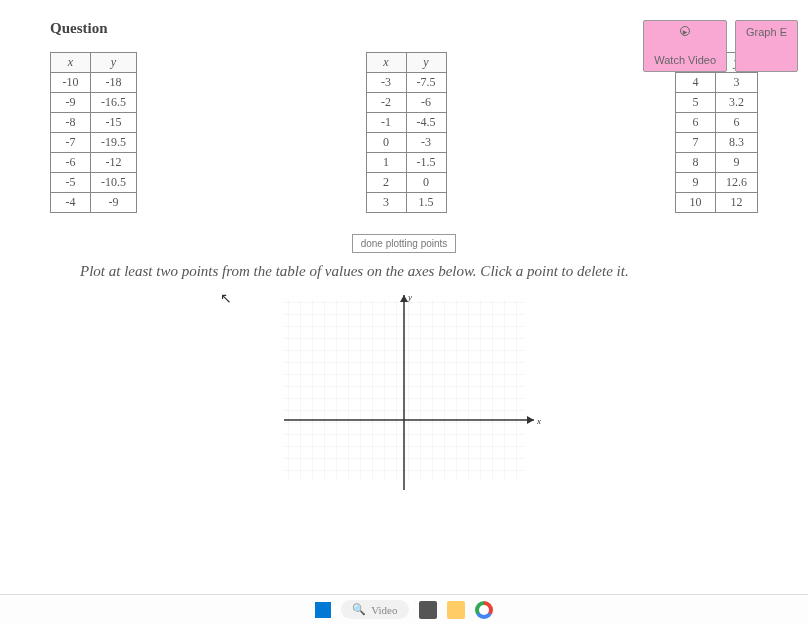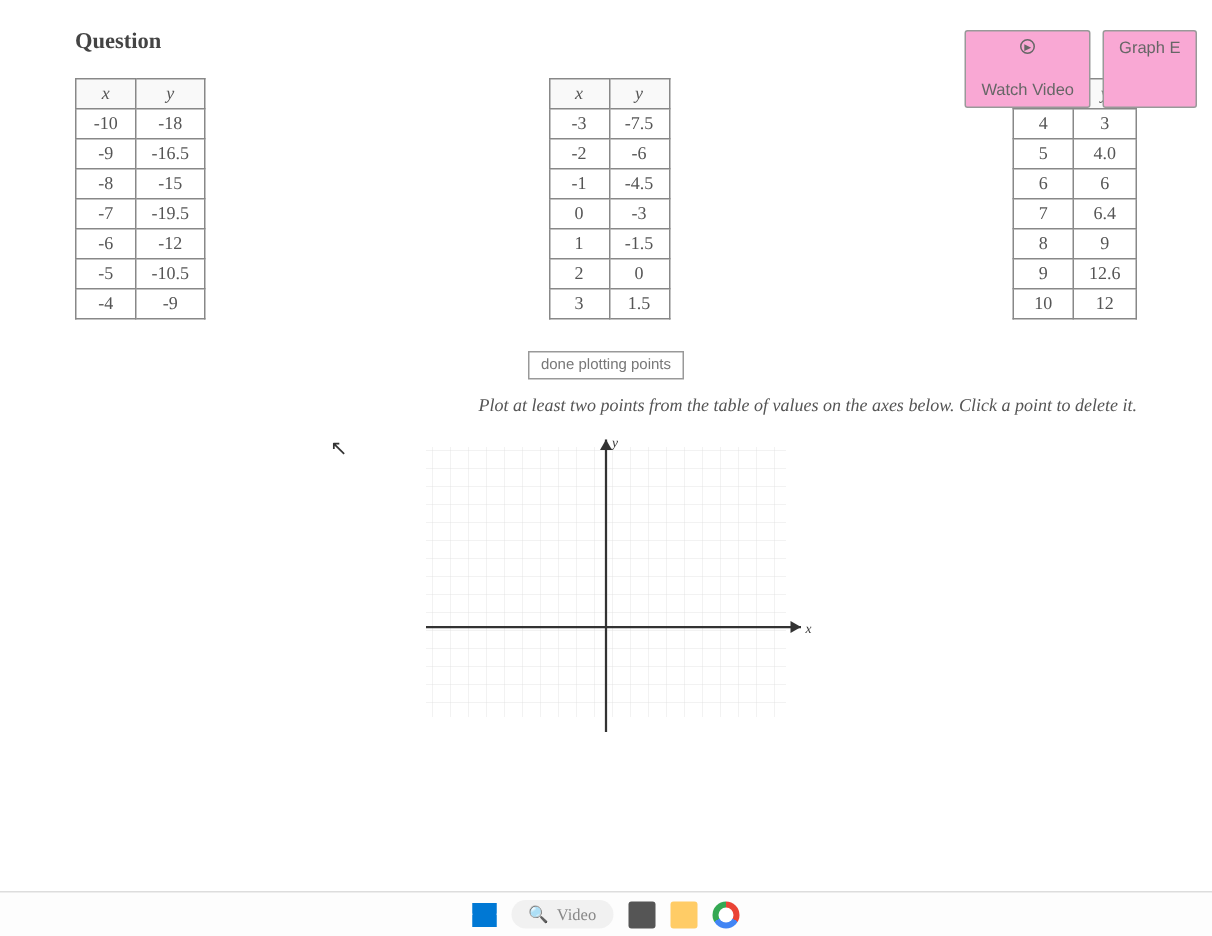--- a/index.html
+++ b/index.html
@@ -121,24 +121,24 @@
       cursor: pointer;
     }
     .cursor-icon {
       position: absolute;
       left: 220px;
       top: 290px;
       font-size: 14px;
       color: #333;
     }
     .plot-instruction {
-      font-size: 12px;
+      font-size: 15px;
       color: #555;
       margin-bottom: 10px;
-      text-align: right;
+      text-align: left;
       margin-left: 30px;
       font-style: italic;
       font-family: Georgia, serif;
     }
     .graph-container {
       display: flex;
       justify-content: center;
     }
     .graph {
       width: 280px;
@@ -291,29 +291,29 @@
           <th>y</th>
         </tr>
       </thead>
       <tbody>
           <tr>
             <td>4</td>
             <td>3</td>
           </tr>
           <tr>
             <td>5</td>
-            <td>4.0</td>
+            <td>3.2</td>
           </tr>
           <tr>
             <td>6</td>
             <td>6</td>
           </tr>
           <tr>
             <td>7</td>
-            <td>6.4</td>
+            <td>8.3</td>
           </tr>
           <tr>
             <td>8</td>
             <td>9</td>
           </tr>
           <tr>
             <td>9</td>
             <td>12.6</td>
           </tr>
           <tr>

